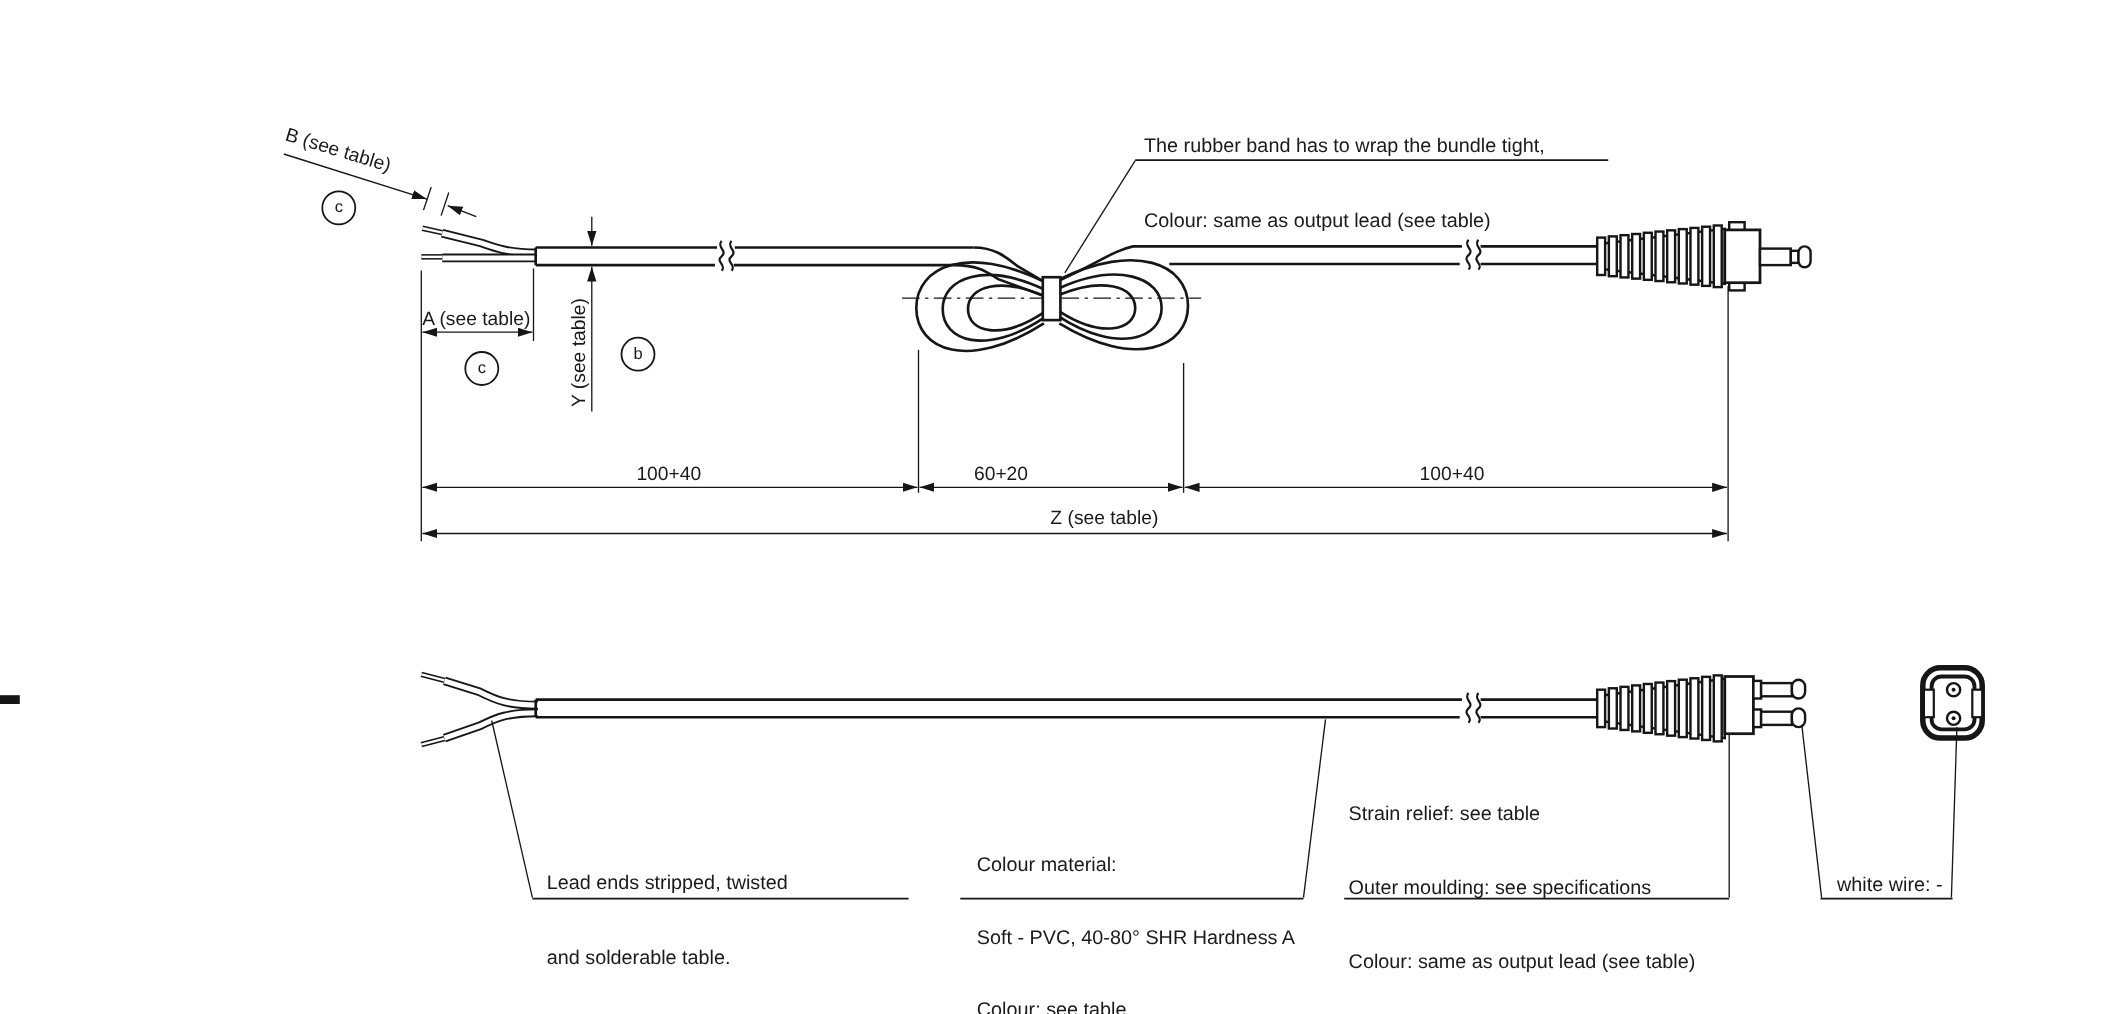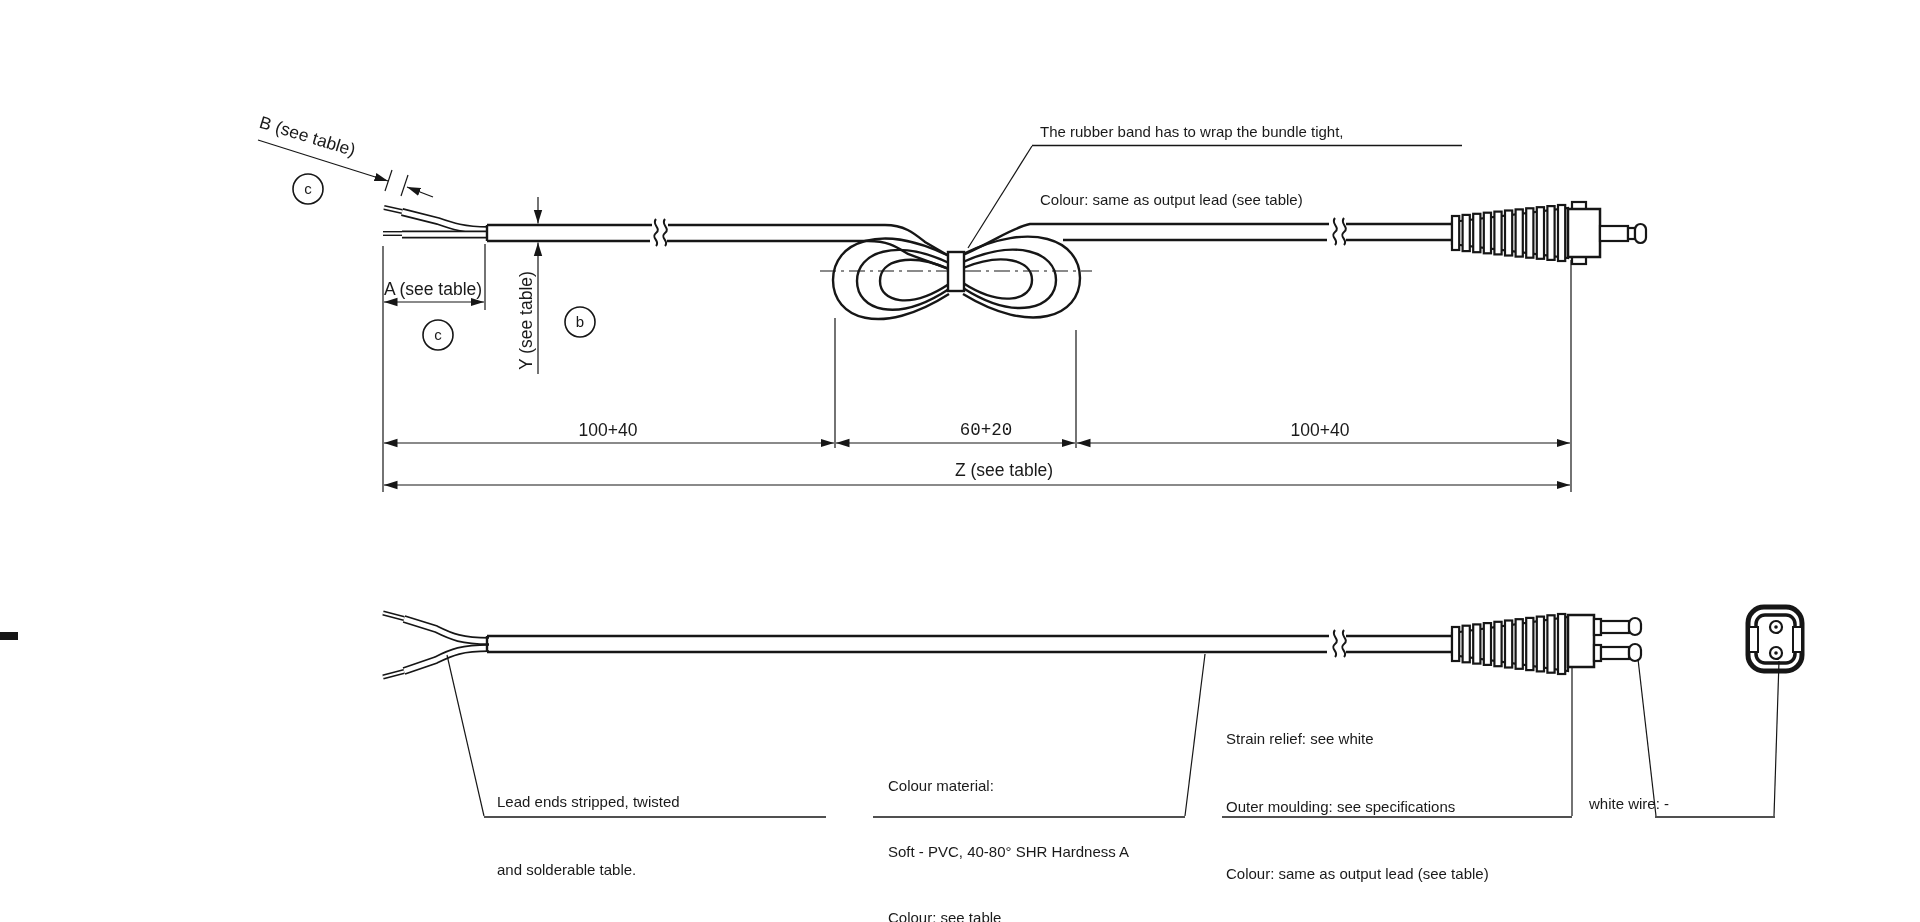--- a/index.html
+++ b/index.html
@@ -1,21 +1,21 @@
 <!DOCTYPE html>
 <html><head>
 <meta charset="utf-8">
 <style>
   html,body{margin:0;padding:0;background:#ffffff;}
   #stage{
     position:relative;width:1920px;height:922px;background:#ffffff;overflow:hidden;
     font-family:"Liberation Sans", sans-serif;color:#1a1a1a;
   }
   #stage svg{position:absolute;left:0;top:0;}
-  .note{position:absolute;font-size:15px;line-height:22.5px;white-space:pre;color:#1a1a1a;}
+  .note{position:absolute;font-size:18px;line-height:22.5px;white-space:pre;color:#1a1a1a;}
   .dimlabel{position:absolute;font-size:17.5px;white-space:nowrap;color:#1a1a1a;text-align:center;}
   .balloon-letter{position:absolute;width:30px;height:30px;text-align:center;line-height:30px;font-size:15px;color:#1a1a1a;}
   .rot-b{transform:rotate(17deg);transform-origin:0 0;}
   .rot-y{transform:rotate(-90deg);transform-origin:0 0;}
   line,path,rect,circle,ellipse,polygon{vector-effect:none;}
 </style>
 </head>
 <body>
 
 <div id="stage">
@@ -234,42 +234,42 @@
 
   <div class="dimlabel" style="left:383px;top:279px;width:100px;">A (see table)</div>
 
   <div class="dimlabel rot-y" style="left:516px;top:370px;">Y (see table)</div>
 
   <div class="balloon-letter" style="left:423px;top:320px;">c</div>
 
   <div class="balloon-letter" style="left:565px;top:307px;">b</div>
 
   <div class="dimlabel" style="left:558px;top:420px;width:100px;">100+40</div>
-  <div class="dimlabel" style="left:936px;top:420px;width:100px;font-family:Liberation Mono, monospace;">60+20</div>
+  <div class="dimlabel" style="left:860px;top:420px;width:100px;">60+20</div>
   <div class="dimlabel" style="left:1270px;top:420px;width:100px;">100+40</div>
 
   <div class="dimlabel" style="left:934px;top:460px;width:140px;">Z (see table)</div>
 
   <div class="note" style="left:497px;top:746px;">
     <div>Lead ends stripped, twisted</div>
     <div>and solderable table.</div>
     
   </div>
 
   <div class="note" style="left:888px;top:731px;line-height:22px;">
     <div>Colour material:</div>
     <div>Soft - PVC, 40-80° SHR Hardness A</div>
     <div>Colour: see table</div>
     
   </div>
 
   <div class="note" style="left:1226px;top:683px;">
-    <div>Strain relief: see white</div>
+    <div>Strain relief: see table</div>
     <div>Outer moulding: see specifications</div>
     <div>Colour: same as output lead (see table)</div>
     
     
     
   </div>
 
-  <div class="note" style="left:1589px;top:793px;">white wire: -</div>
+  <div class="note" style="left:1670px;top:793px;">white wire: -</div>
 
 </div>
 
 </body></html>

